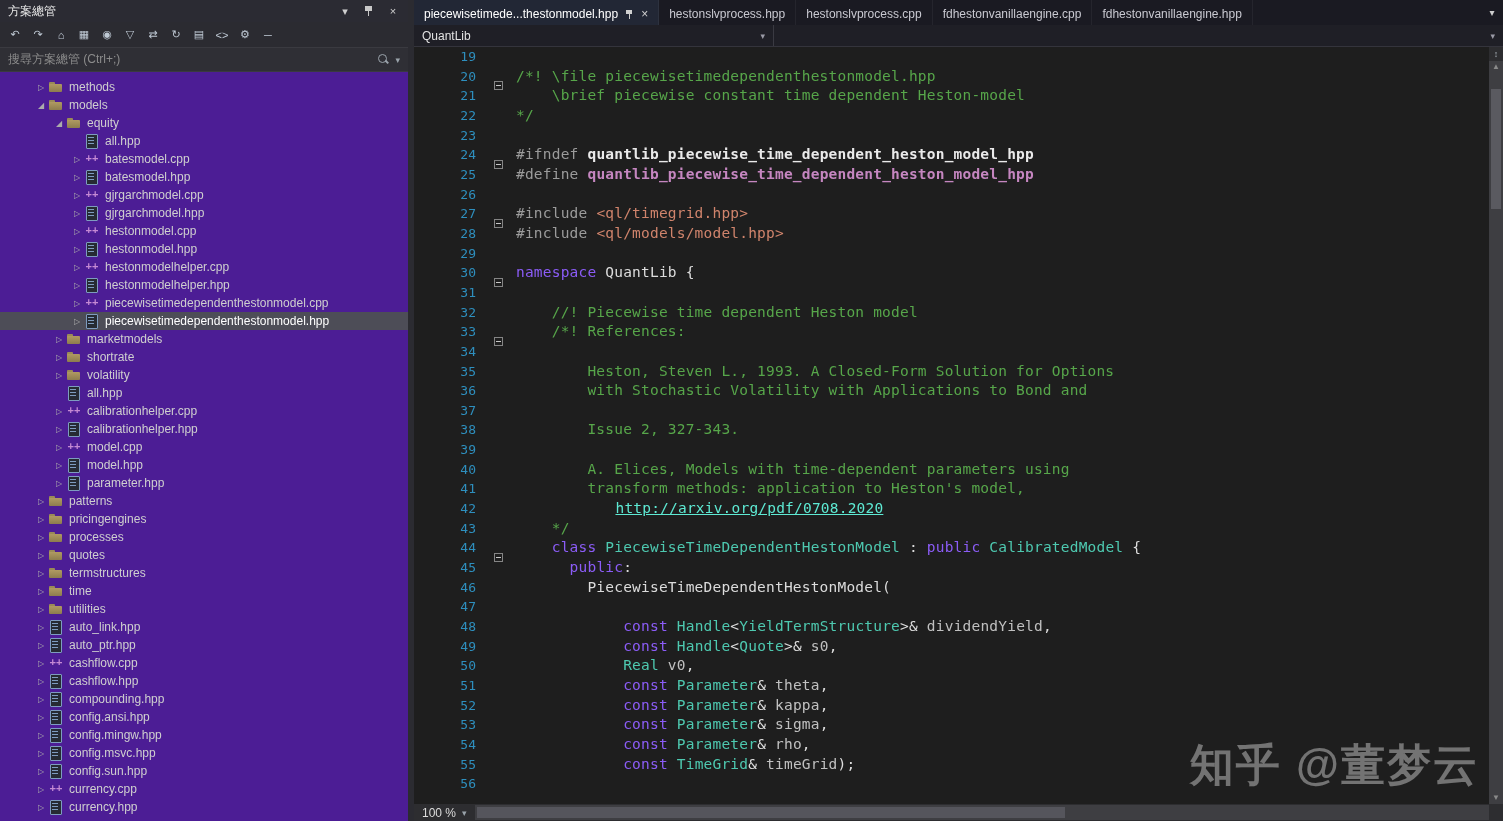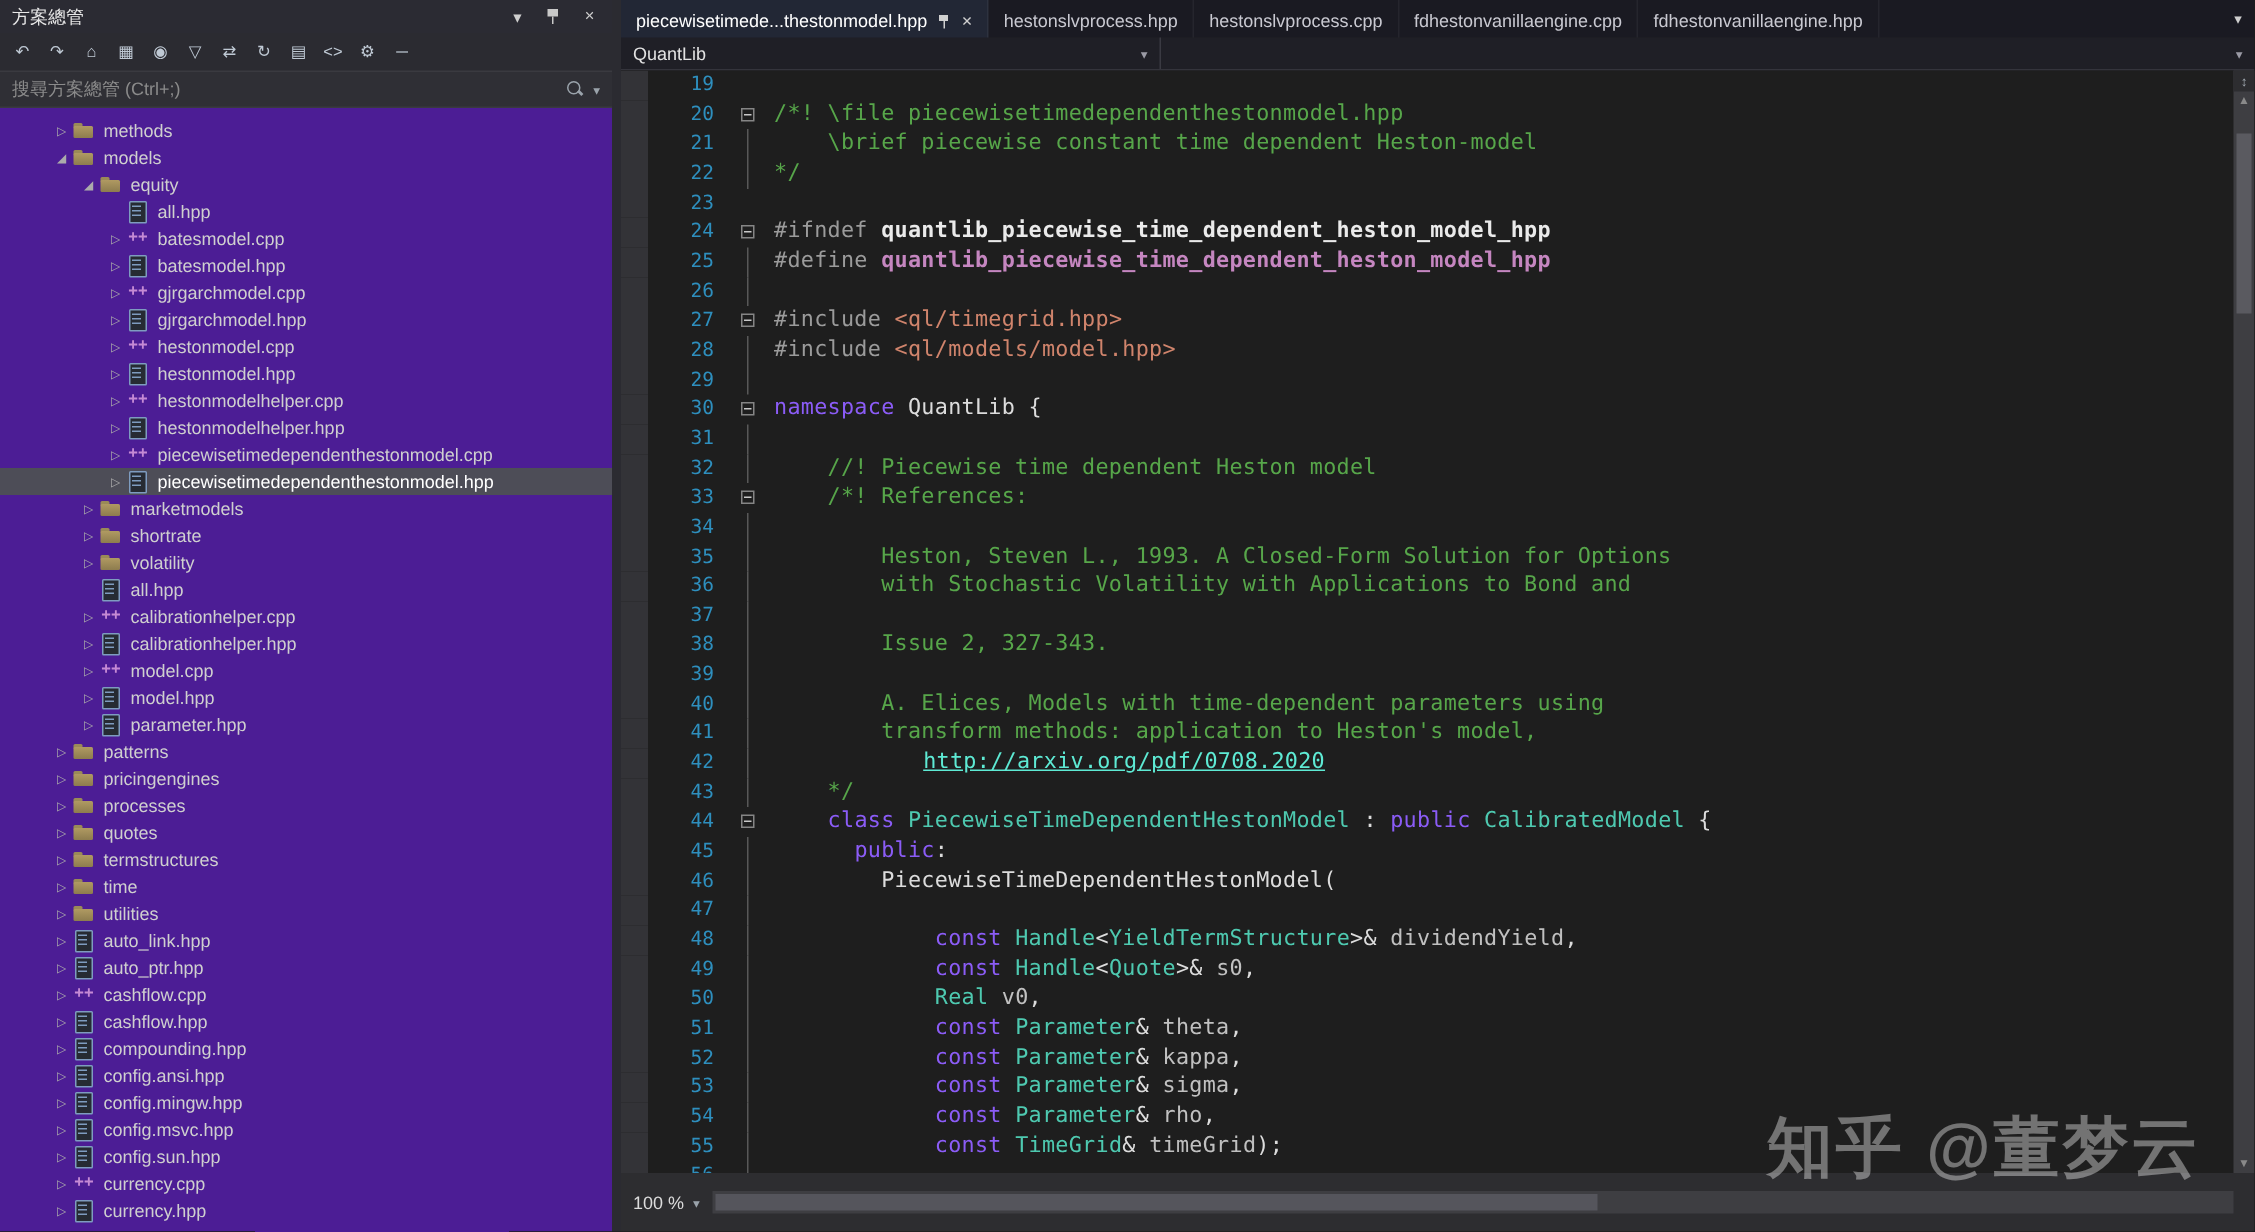--- a/index.html
+++ b/index.html
@@ -67,21 +67,21 @@
   .navbar { height:22px; flex:none; background:#1f1f26; display:flex; border-bottom:1px solid #34343c; }
   .nav-dd { display:flex; align-items:center; padding:0 8px; border-right:1px solid #3a3a42; }
   .nav-dd:nth-child(1) { width:360px; }
   .nav-dd:nth-child(2) { width:360px;margin-top:44px; }
   .nav-dd:nth-child(3) { flex:1; border-right:none; }
   .nav-dd-label { font-size:12px; color:#e3e3e3; }
   .nav-chevron { margin-left:auto; font-size:9px; color:#9a9aa5; }
 
   .editor-body { flex:1; display:flex; min-height:0; background:#1e1e1e; }
   .code-lines { flex:1; overflow:hidden; font-family:"DejaVu Sans Mono", monospace; }
-  .code-line { display:flex; height:19.66px; line-height:19.66px; }
+  .code-line { display:flex; height:19.66px; line-height:19.66px;align-items:center; }
   .bp-margin { width:18px; flex:none; background:#333337; }
   .line-num { width:58px; flex:none; text-align:right; padding-right:14px; color:#2e8fbe;
               font-size:13px; }
   .fold-col { width:20px; flex:none; position:relative; }
   .fold-line { position:absolute; left:8px; top:0; width:1px; height:100%; background:#585858; }
   .fold-box { position:absolute; left:4px; top:5px; width:9px; height:9px; border:1px solid #858585;
               background:#1e1e1e; }
   .fold-box::after { content:""; position:absolute; left:1px; right:1px; top:3px; height:1px; background:#c8c8c8; }
   .code-text { white-space:pre; padding-left:6px; font-size:14.5px; letter-spacing:0.2px; }
 
@@ -96,27 +96,27 @@
   .c-lnk { color:#5eead4; text-decoration:underline;padding-left:28px; }
   .c-pr  { color:#c0c0c0; }
 
   .vscroll { width:14px; flex:none; background:#3e3e42; position:relative; }
   .split-handle { height:14px; width:14px; background:#2d2d30; color:#a5adb5; font-size:9px;
                   line-height:14px; text-align:center; }
   .scroll-arrow { height:12px; color:#8a8a8a; font-size:8px; text-align:center; line-height:12px; }
   .scroll-arrow.bottom { position:absolute; bottom:0; left:0; right:0; }
   .vscroll-thumb { position:absolute; top:42px; left:2px; width:10px; height:120px; background:#5a5a60; }
 
-  .bottombar { height:39px; flex:none; background:#2d2d30; display:flex; align-items:center;text-align:right; }
+  .bottombar { height:17px; flex:none; background:#2d2d30; display:flex; align-items:center;text-align:right; }
   .zoom-control { flex:none; display:flex; align-items:center; gap:6px; padding:0 8px;
                   font-size:12px; color:#dcdcdc; }
   .hscroll-track { flex:1; height:15px; background:#3e3e42; position:relative; margin-right:14px; }
   .hscroll-thumb { position:absolute; left:2px; top:2px; bottom:2px; width:58%; background:#55555c; }
 
-  .watermark { position:absolute; right:36px; bottom:26px; font-size:44px; font-weight:600;
+  .watermark { position:absolute; right:24px; bottom:26px; font-size:44px; font-weight:600;
                letter-spacing:2px; color:rgba(255,255,255,0.38); pointer-events:none; z-index:50; }
 </style>
 </head>
 <body>
 
 <div class="app">
 
   <aside class="sol-explorer">
     <div class="se-titlebar">
       <span>方案總管</span>

